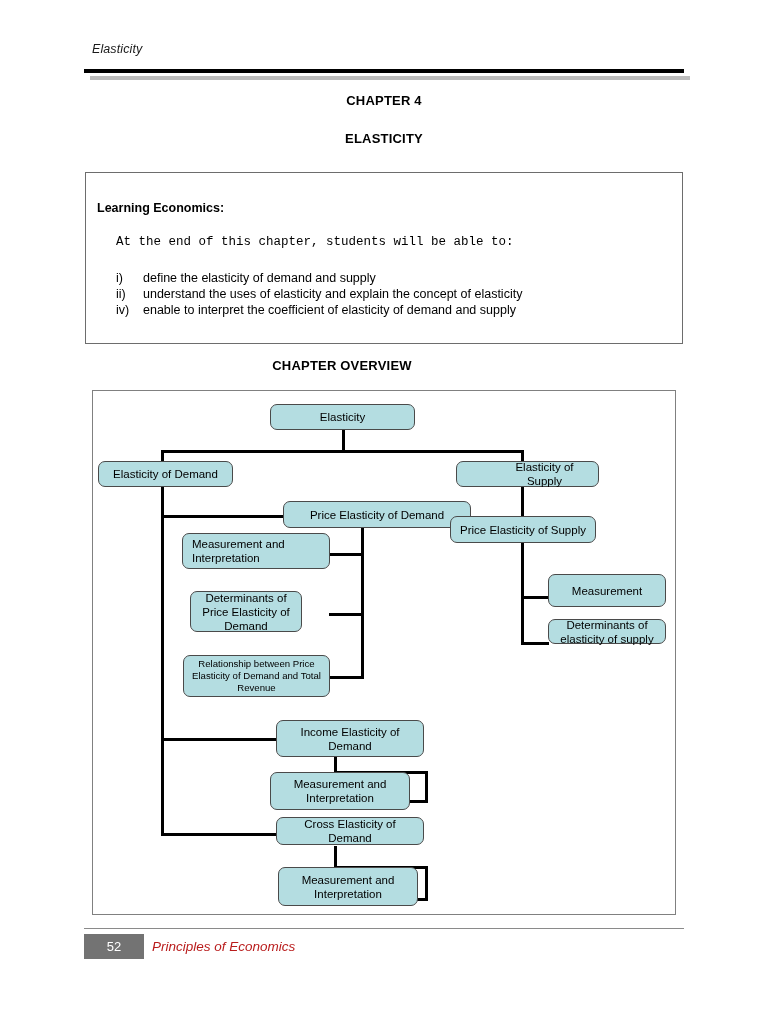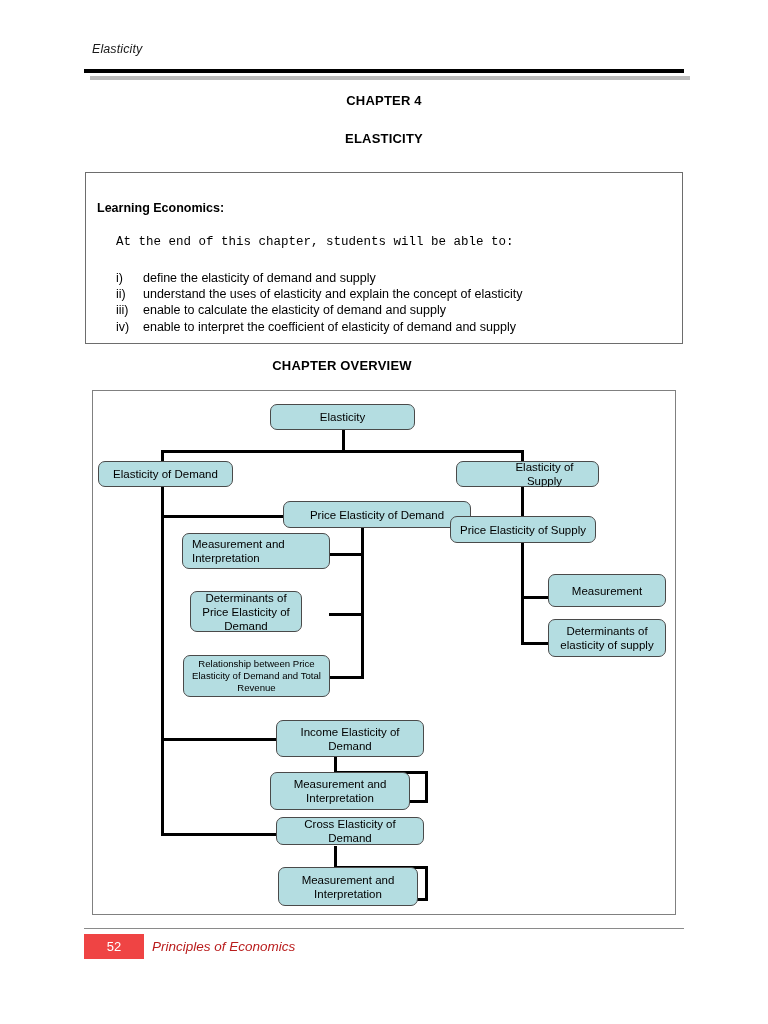--- a/index.html
+++ b/index.html
@@ -173,21 +173,21 @@
     width: 600px;
     height: 1px;
     background: #8a8a8a;
   }
   .footer-badge {
     position: absolute;
     left: 84px;
     top: 934px;
     width: 60px;
     height: 25px;
-    background: #ef4444;
+    background: #737373;
     color: #ffffff;
     font-size: 13px;
     display: flex;
     align-items: center;
     justify-content: center;
   }
   .footer-label {
     position: absolute;
     left: 152px;
     top: 939px;
@@ -214,24 +214,20 @@
     <div class="obj-list">
       <div class="obj-item">
         <span class="obj-marker">i)</span>
         <span class="obj-text">define the elasticity of demand and supply</span>
       </div>
       <div class="obj-item">
         <span class="obj-marker">ii)</span>
         <span class="obj-text">understand the uses of elasticity and explain the concept of elasticity</span>
       </div>
       <div class="obj-item">
-        <span class="obj-marker">iii)</span>
-        <span class="obj-text">enable to calculate the elasticity of demand and supply</span>
-      </div>
-      <div class="obj-item">
         <span class="obj-marker">iv)</span>
         <span class="obj-text">enable to interpret the coefficient of elasticity of demand and supply</span>
       </div>
     </div>
   </div>
 
   <div class="overview-title">CHAPTER OVERVIEW</div>
 
   <div class="diagram-frame">
 
@@ -316,21 +312,21 @@
     </div>
 
     <div class="node" style="left:357px; top:125px; width:146px; height:27px;">
       <span>Price Elasticity of Supply</span>
     </div>
 
     <div class="node" style="left:455px; top:183px; width:118px; height:33px;">
       <span>Measurement</span>
     </div>
 
-    <div class="node" style="left:455px; top:228px; width:118px; height:38px;">
+    <div class="node" style="left:455px; top:228px; width:118px; height:25px;">
       <span>Determinants of elasticity of supply</span>
     </div>
 
   </div>
 
   <div class="footer-rule"></div>
   <div class="footer-badge">52</div>
   <div class="footer-label">Principles of Economics</div>
 
 </div>

